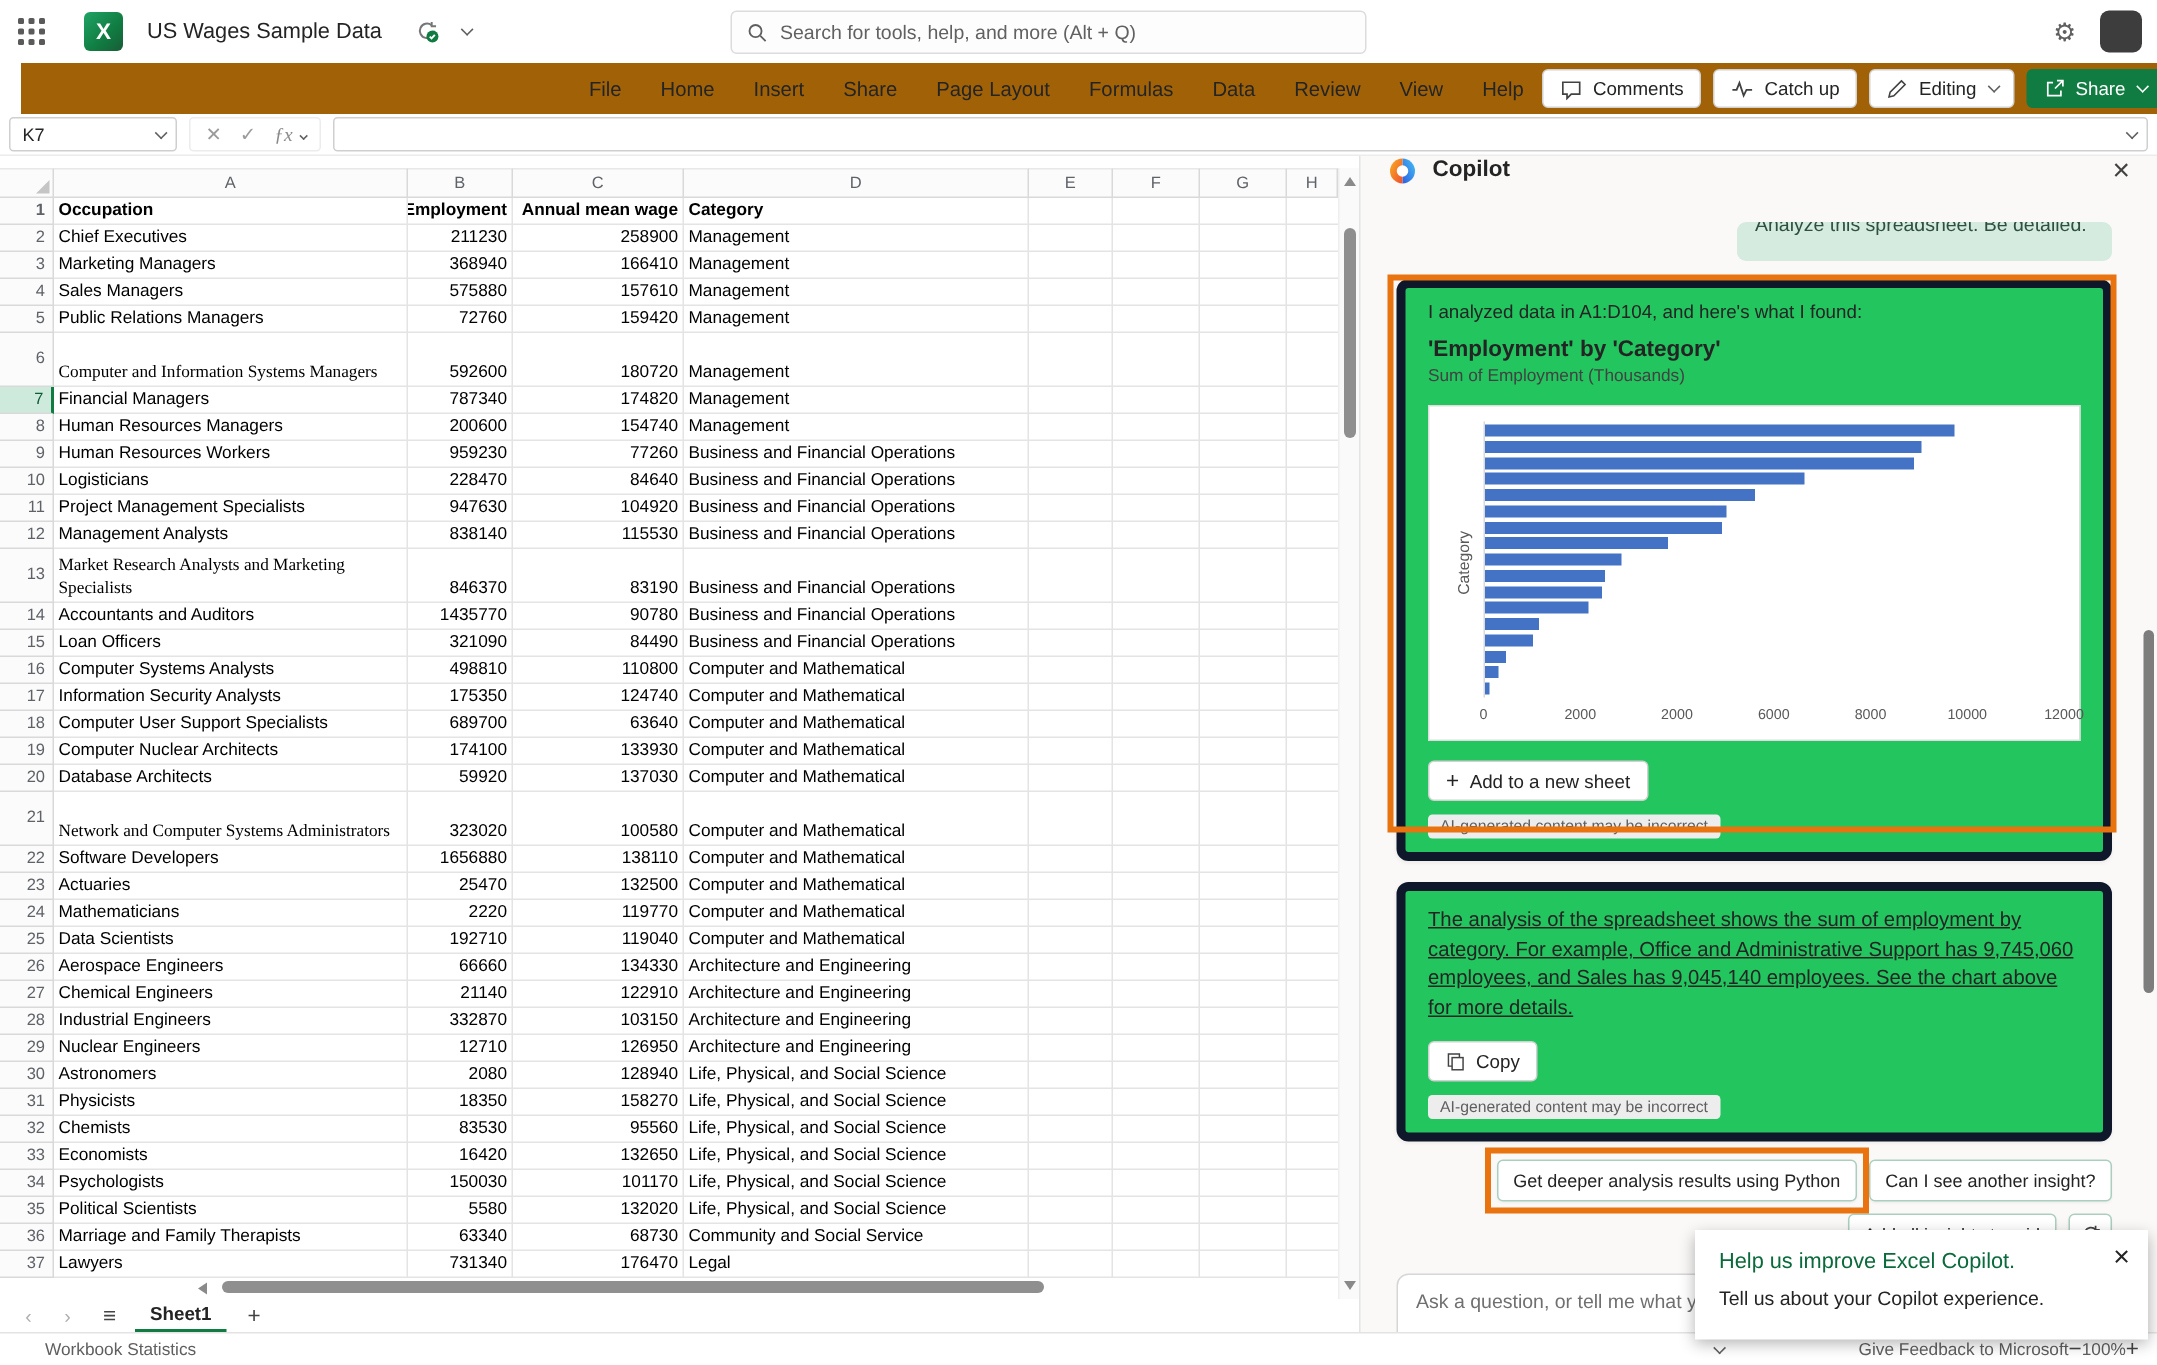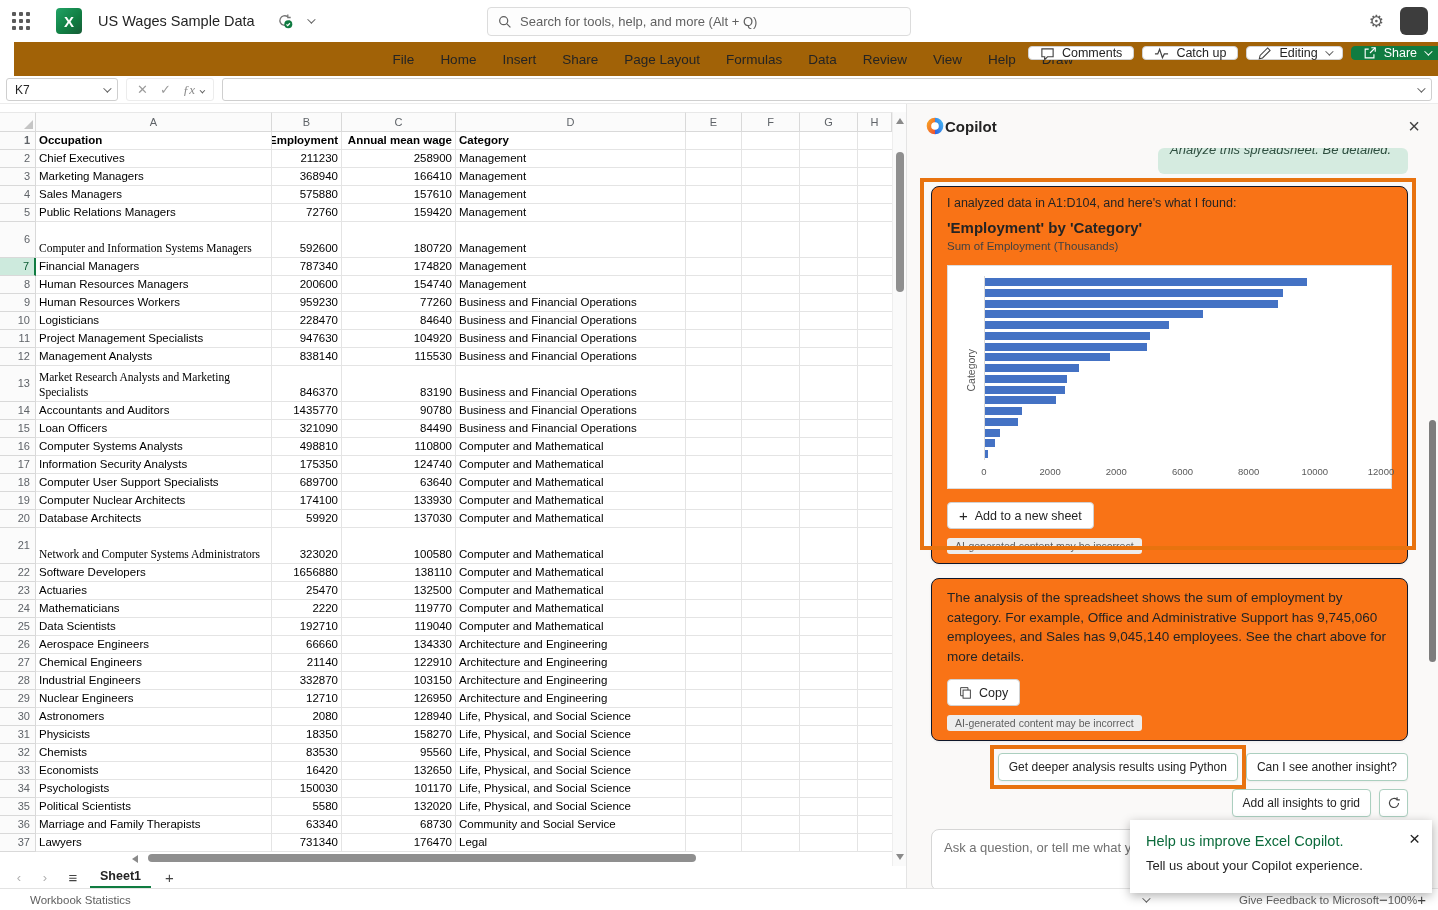--- a/index.html
+++ b/index.html
@@ -16,21 +16,21 @@
   .chev { display:inline-block; width:6px; height:6px; border-right:1.4px solid #5f5f5f; border-bottom:1.4px solid #5f5f5f; transform:rotate(45deg) translateY(-2px); }
   .search-box { position:absolute; left:487px; top:7px; width:424px; height:29px; border:1px solid #dcdcdc; border-radius:4px; background:#fdfdfd; display:flex; align-items:center; padding:0 10px; gap:8px; color:#616161; font-size:13px; }
   .tb-right { position:absolute; right:10px; top:7px; display:flex; align-items:center; gap:16px; }
   .gear { font-size:17px; color:#5f5f5f; cursor:pointer; }
   .avatar { width:28px; height:28px; border-radius:6px; background:#3d3d3d; }
 
   
   .menubar { position:absolute; left:14px; top:42px; width:1438px; height:34px; display:flex; align-items:center; padding:0 6px; background:#a16207;justify-content:center; }
   .menu-item { padding:5px 13px; font-size:13.5px; color:#242424; cursor:pointer; border-radius:4px; }
   .mb-right { position:absolute; right:10px; top:4px; display:flex; gap:8px; align-items:center; }
-  .mb-btn { display:flex; gap:7px; align-items:center; border:1px solid #d1d1d1; border-radius:4px; height:14px; padding:0 11px; font-size:12.5px; color:#242424; background:#fff; cursor:pointer; }
+  .mb-btn { display:flex; gap:7px; align-items:center; border:1px solid #d1d1d1; border-radius:4px; height:26px; padding:0 11px; font-size:12.5px; color:#242424; background:#fff; cursor:pointer; }
   .mb-btn svg { flex:0 0 auto; }
   .share-btn { background:#107c41; border-color:#107c41; color:#fff; }
   .share-btn .chev { border-color:#fff; }
 
   
   .formulabar { position:absolute; left:0; top:76px; width:1438px; height:28px; display:flex; align-items:center; padding:0 6px; gap:8px; border-bottom:1px solid #ececec; background:#fff; }
   .namebox { width:112px; height:23px; border:1px solid #cfcfcf; border-radius:3px; display:flex; align-items:center; padding:0 8px; font-size:12px; color:#242424; }
   .namebox .chev { margin-left:auto; }
   .fx-group { display:flex; align-items:center; gap:12px; color:#9b9b9b; font-size:13px; border:1px solid #ececec; border-radius:3px; height:23px; padding:0 10px; }
   .fx { font-family:"Liberation Serif", serif; font-style:italic; font-size:13px; color:#8a8a8a; }
@@ -69,44 +69,44 @@
   .sheet-tab { padding:2px 10px 3px 10px; font-weight:bold; color:#242424; border-bottom:2.5px solid #107c41; cursor:pointer; }
   .add-sheet { color:#444; font-size:15px; padding:0 10px; cursor:pointer; }
   .statusbar { position:absolute; left:0; top:888px; width:1438px; height:22px; border-top:1px solid #e3e3e3; background:#fff; display:flex; align-items:center; font-size:11.5px; color:#5f5f5f; }
   .sb-left { margin-left:30px; cursor:pointer; }
   .sb-right { position:absolute; right:12px; display:flex; align-items:center; gap:0; }
   .sb-chev { position:absolute; right:290px; }
   .zoomctl { font-size:15px; color:#444; cursor:pointer; }
 
   
   .copilot { position:absolute; left:906px; top:104px; width:532px; height:784px; background:#faf9f8; border-left:1px solid #e4e4e4; overflow:hidden; }
-  .cp-header { height:44px; display:flex; align-items:center; padding:0 18px; }
+  .cp-header { height:44px; display:flex; padding:0 18px; gap:10px; }
   .cp-title { font-size:15px; font-weight:bold; color:#242424; }
   .cp-close { margin-left:auto; font-size:20px; color:#424242; cursor:pointer; line-height:1; }
   .cp-content { padding:0 30px 0 24px; }
   .bubble { margin-left:auto; width:250px; height:26px; overflow:hidden; background:#d5ebe0; border-radius:6px; padding:0 12px; font-size:13px; color:#2f4f40; }
-  .bubble span { display:block; margin-top:-6px; white-space:nowrap;font-style:italic; }
-  .card { background:#f97316; border:1px solid #0f172a; border-radius:8px; box-shadow:0 1px 3px rgba(0,0,0,.06); padding:9px 15px; position:relative; }
+  .bubble span { display:block; margin-top:-6px; white-space:nowrap; }
+  .card { background:#22c55e; border:6px solid #0f172a; border-radius:8px; box-shadow:0 1px 3px rgba(0,0,0,.06); padding:9px 15px; position:relative; }
   .card1 { margin-top:12px; }
   .cp-intro { font-size:12.5px; color:#242424; }
   .cp-chart-title { font-size:15px; font-weight:bold; margin-top:9px; }
   .cp-chart-sub { font-size:11.5px; color:#424242; margin-top:4px; }
   .anno { position:absolute; border:4px solid #e8730f; pointer-events:none; z-index:6; }
   .anno1 { left:-12px; right:-9px; top:-9px; bottom:13px; }
   
   .chart-box { margin-top:13px; height:224px; border:1px solid #ddd; background:#fff; position:relative; }
   .ylab { position:absolute; left:2px; top:50%; transform:rotate(-90deg) translateX(30%); transform-origin:center; font-size:10.5px; color:#595959; }
   .plot { position:absolute; left:36px; right:10px; top:10px; bottom:28px; border-left:1px solid #d9d9d9; display:flex; flex-direction:column; justify-content:space-between; padding:2px 0; }
   .bar { height:8px; background:#4472c4; }
   .xticks { position:absolute; left:36px; right:10px; bottom:8px; height:14px; }
   .xticks span { position:absolute; transform:translateX(-50%); font-size:9.5px; color:#595959; }
   
   .outline-btn { display:inline-flex; align-items:center; gap:7px; border:1px solid #d1d1d1; border-radius:4px; background:#fff; height:27px; padding:0 11px; font-size:12.5px; color:#242424; cursor:pointer; margin-top:13px; }
   .disclaimer { display:inline-block; margin-top:9px; background:#ededed; color:#5f5f5f; font-size:10.5px; padding:2px 8px; border-radius:3px; }
-  .card2 { margin-top:14px; }
+  .card2 { margin-top:14px;text-decoration:underline; }
   .cp-body-text { font-size:13.5px; line-height:1.45; color:#242424; }
   .sugg-row { display:flex; justify-content:flex-end; gap:8px; margin-top:12px; }
   .pill { border:1px solid #abcfbf; border-radius:4px; background:#fff; padding:6px 10px; font-size:12px; color:#242424; cursor:pointer; box-shadow:0 1px 2px rgba(0,0,0,.05); }
   .pill-wrap { position:relative; display:inline-block; }
   .anno2 { left:-8px; right:-8px; top:-8px; bottom:-8px; }
   .refresh-btn { width:29px; display:flex; align-items:center; justify-content:center; padding:0; }
   .cp-input { margin-top:12px; height:62px; background:#fff; border:1px solid #d6d6d6; border-radius:8px; padding:10px 12px; font-size:13px; color:#707070; cursor:text; }
   .cp-scroll-thumb { position:absolute; left:1429px; top:420px; width:7px; height:242px; background:#7d7d7d; border-radius:4px; z-index:5; }
 
   

